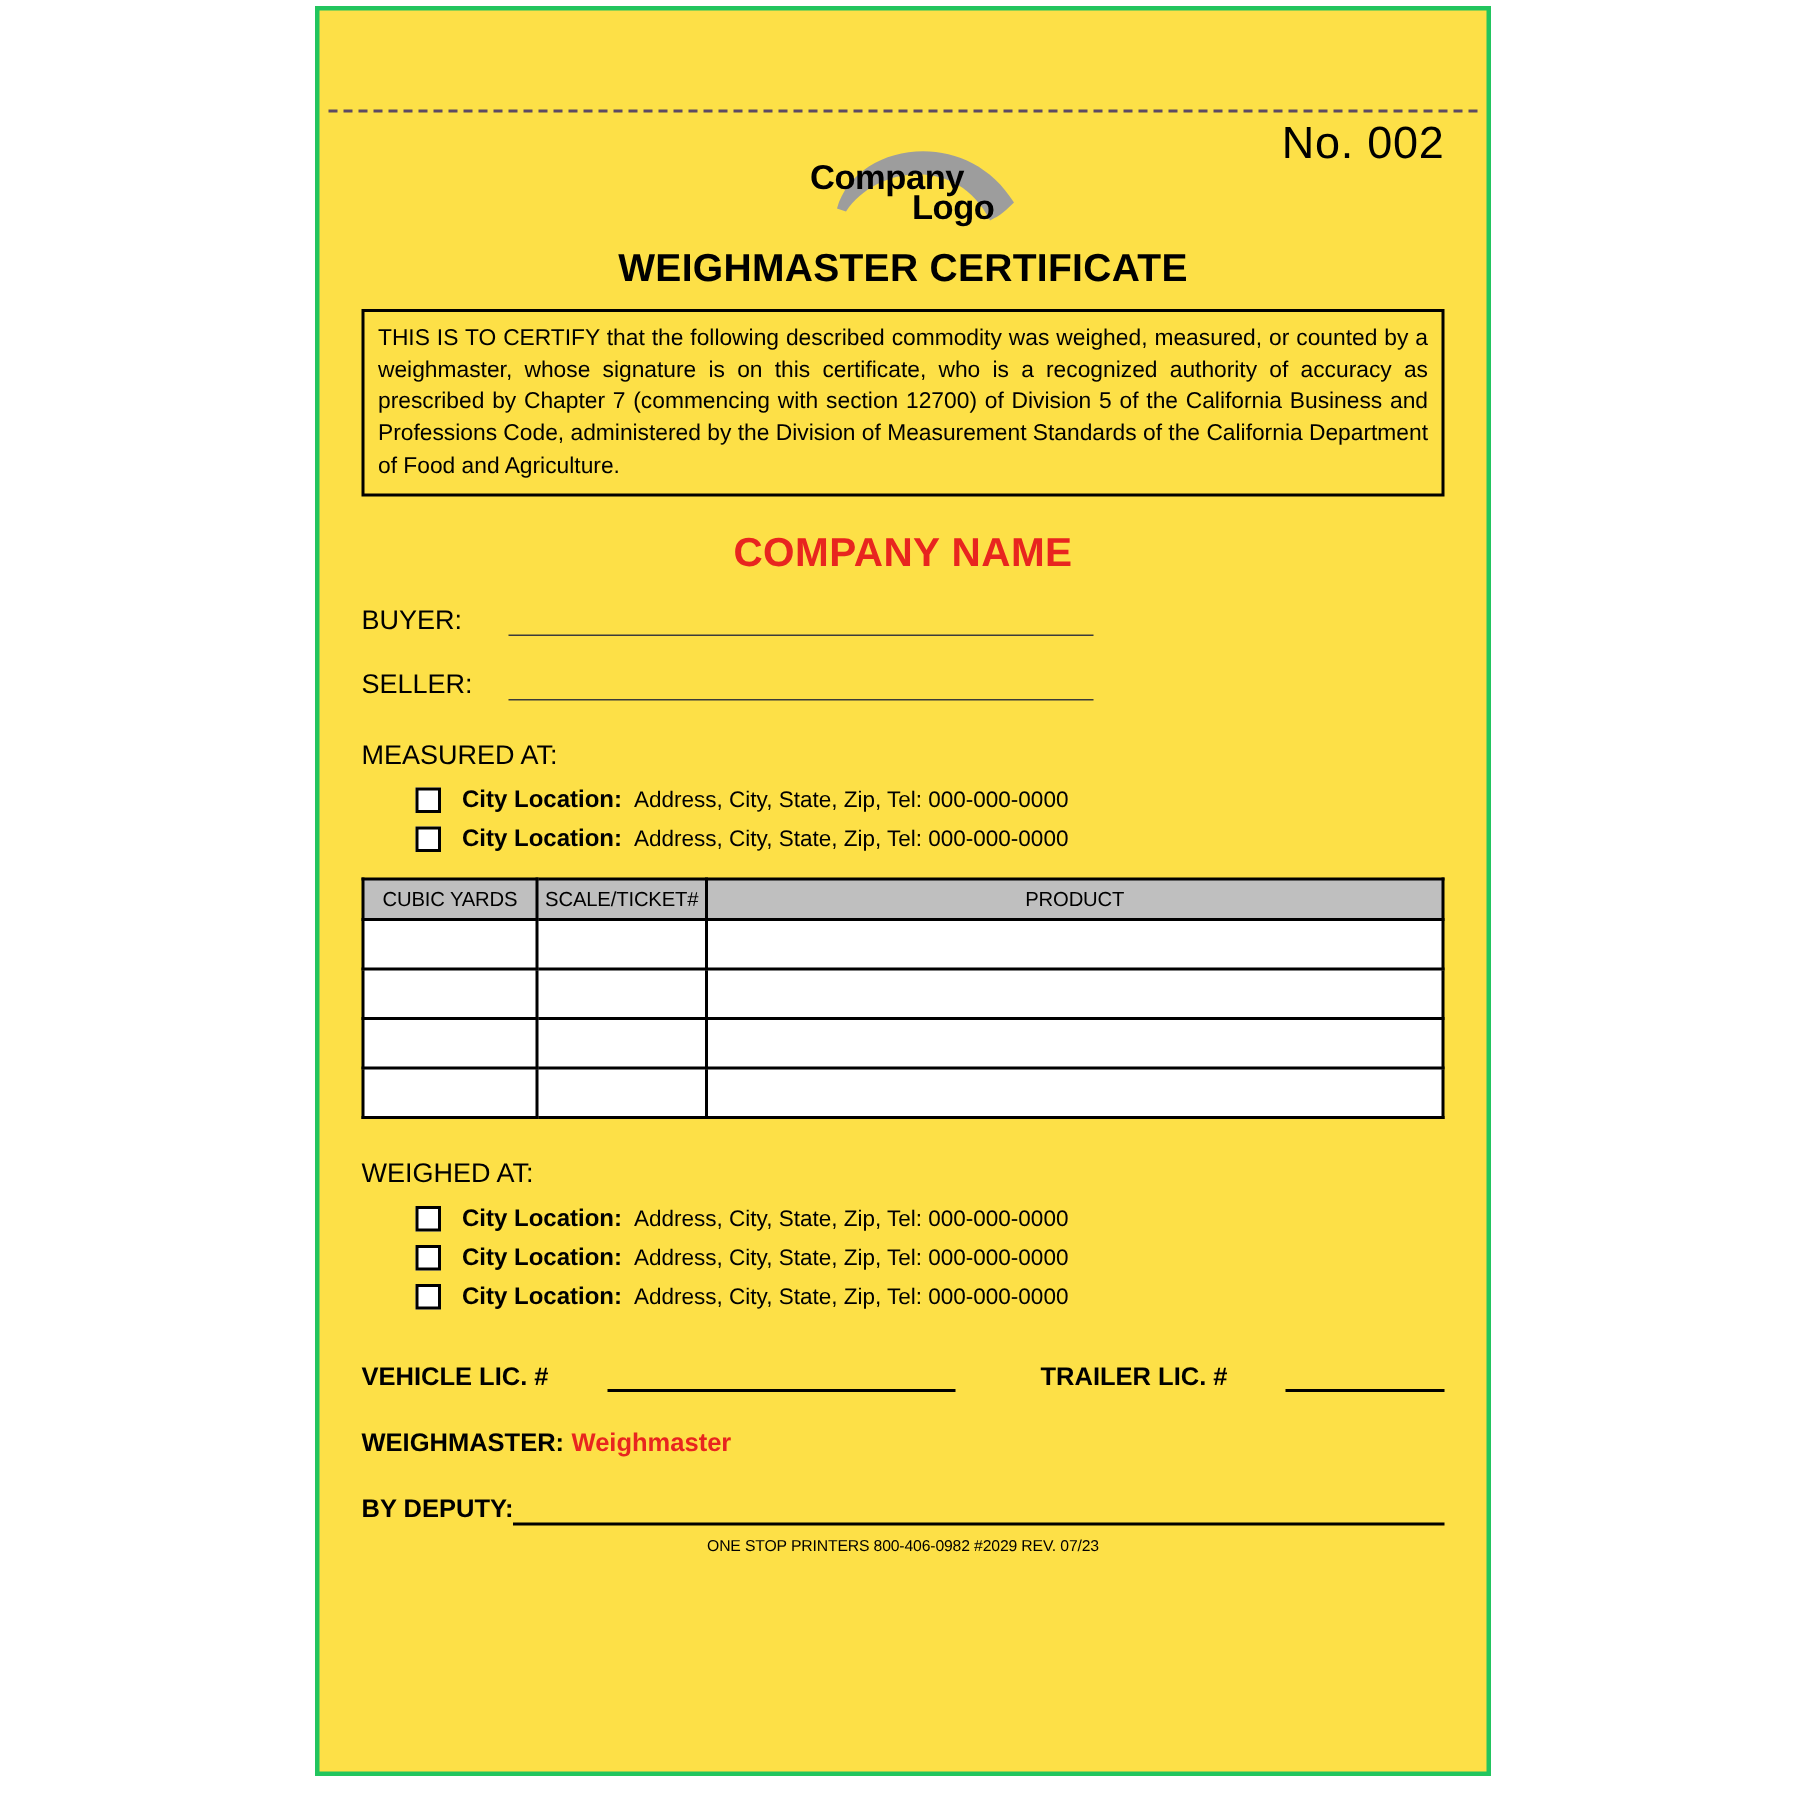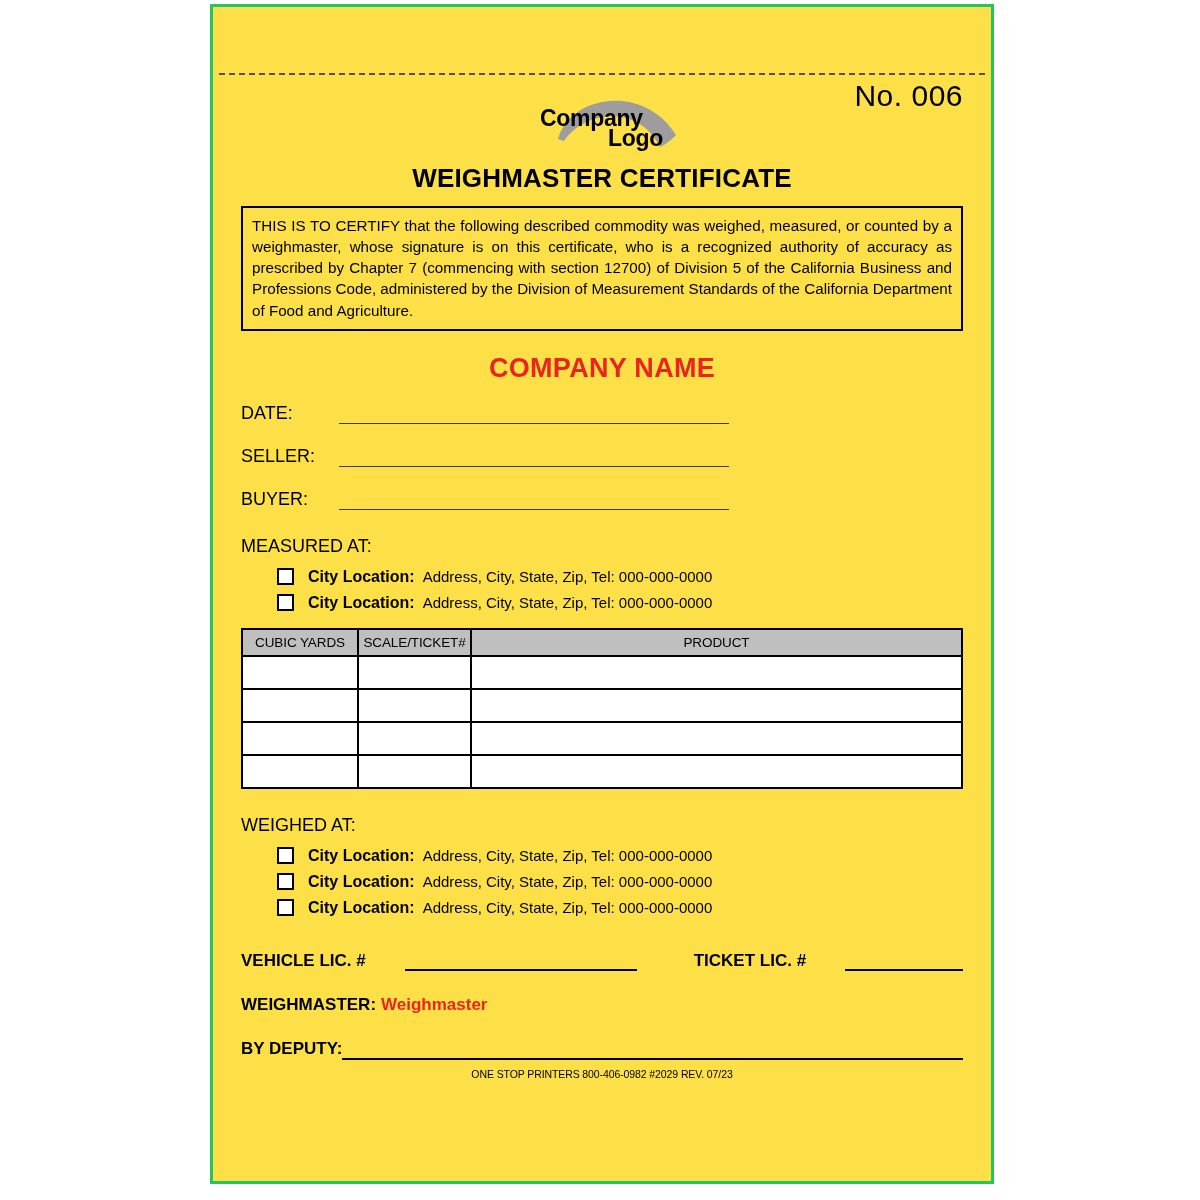--- a/index.html
+++ b/index.html
@@ -278,41 +278,37 @@
     <div class="header-row">
 
       <div class="logo-block">
         <svg class="logo-svg" width="180" height="84" viewBox="0 0 180 84">
           <path d="M22 62 C 34 18, 108 6, 140 58 C 132 66, 128 68, 124 70 C 102 26, 48 34, 28 64 Z" fill="#9d9d9d"></path>
         </svg>
         <div class="logo-company">Company</div>
         <div class="logo-logo">Logo</div>
       </div>
 
-      <div class="serial-no">No. 006</div>
+      <div class="serial-no">No. 002</div>
     </div>
 
     <div class="cert-title">WEIGHMASTER CERTIFICATE</div>
 
     <div class="certify-box">THIS IS TO CERTIFY that the following described commodity was weighed, measured, or counted by a weighmaster, whose signature is on this certificate, who is a recognized authority of accuracy as prescribed by Chapter 7 (commencing with section 12700) of Division 5 of the California Business and Professions Code, administered by the Division of Measurement Standards of the California Department of Food and Agriculture.</div>
 
     <div class="company-name">COMPANY NAME</div>
 
     <div class="field-row">
-      <div class="field-label">DATE:</div>
+      <div class="field-label">BUYER:</div>
       <div class="field-line"></div>
     </div>
     <div class="field-row">
       <div class="field-label">SELLER:</div>
       <div class="field-line"></div>
     </div>
-    <div class="field-row">
-      <div class="field-label">BUYER:</div>
-      <div class="field-line"></div>
-    </div>
 
     <div class="section-label">MEASURED AT:</div>
 
     <div class="loc-row">
       <div class="checkbox"></div>
       <div class="loc-city">City Location:</div>
       <div class="loc-addr">Address, City, State, Zip, Tel: 000-000-0000</div>
     </div>
     <div class="loc-row">
       <div class="checkbox"></div>
@@ -366,21 +362,21 @@
     </div>
     <div class="loc-row">
       <div class="checkbox"></div>
       <div class="loc-city">City Location:</div>
       <div class="loc-addr">Address, City, State, Zip, Tel: 000-000-0000</div>
     </div>
 
     <div class="lic-row">
       <div class="lic-label">VEHICLE LIC. #</div>
       <div class="lic-line-a"></div>
-      <div class="lic-label">TICKET LIC. #</div>
+      <div class="lic-label">TRAILER LIC. #</div>
       <div class="lic-line-b"></div>
     </div>
 
     <div class="wm-row">
       <span>WEIGHMASTER:</span><span class="wm-value">Weighmaster</span>
     </div>
 
     <div class="deputy-row">
       <div class="deputy-label">BY DEPUTY:</div>
       <div class="deputy-line"></div>

